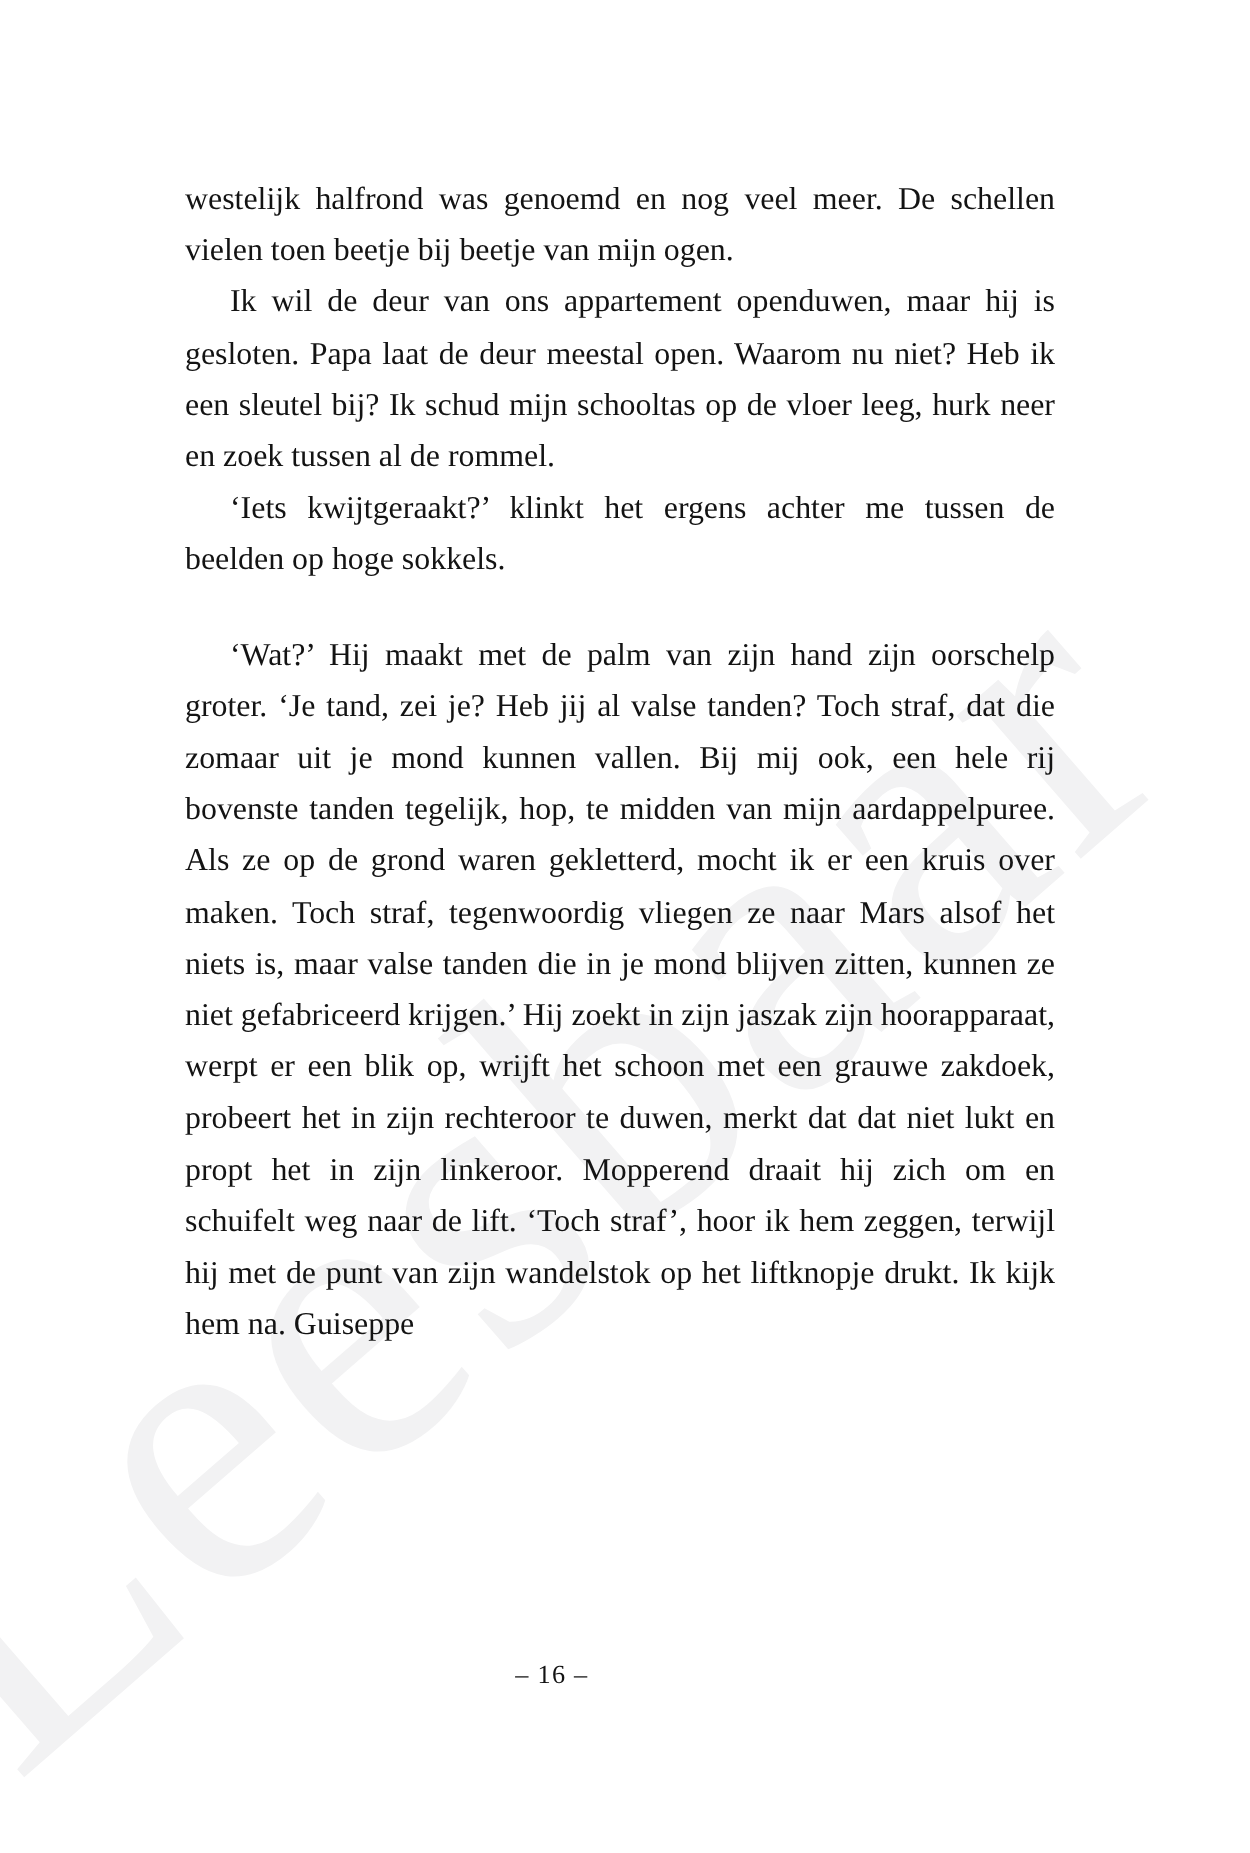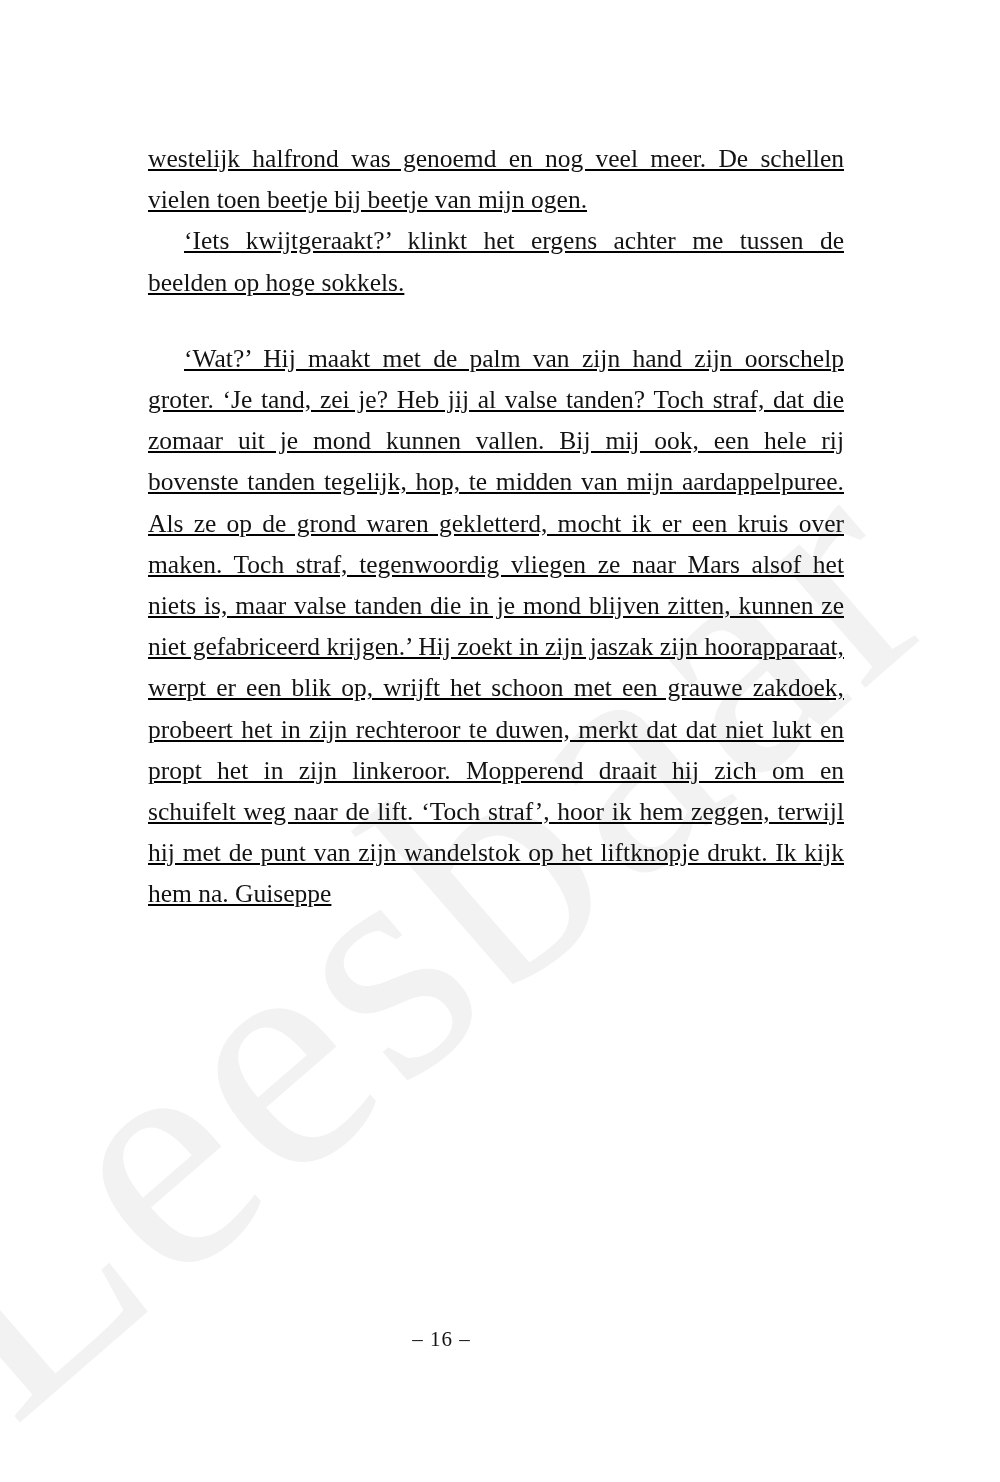--- a/index.html
+++ b/index.html
@@ -42,21 +42,20 @@
     user-select: none;
   }
 
   
   .content {
     position: absolute;
     left: 148px;
     top: 138px;
     width: 696px;
     z-index: 1;
-    text-decoration: underline;
   }
   .para {
     margin: 0;
     font-size: 25.5px;
     line-height: 41.2px;
     color: #131313;
     text-align: justify;
     text-justify: inter-word;
     hyphens: manual;
     -webkit-hyphens: manual;
@@ -86,19 +85,20 @@
 <body>
 
 <div class="page">
 
   <div class="watermark-layer">
     <div class="watermark-text">Leesbaar</div>
   </div>
 
   <div class="content">
     <p class="para">westelijk halfrond was genoemd en nog veel meer. De schellen vielen toen beetje bij beetje van mijn ogen.</p>
+    <p class="para indent">Ik wil de deur van ons appartement openduwen, maar hij is gesloten. Papa laat de deur meestal open. Waarom nu niet? Heb ik een sleutel bij? Ik schud mijn schooltas op de vloer leeg, hurk neer en zoek tussen al de rommel.</p>
     <p class="para indent">‘Iets kwijtgeraakt?’ klinkt het ergens achter me tussen de beelden op hoge sokkels.</p>
     <p class="para indent">‘Wat?’ Hij maakt met de palm van zijn hand zijn oorschelp groter. ‘Je tand, zei je? Heb jij al valse tanden? Toch straf, dat die zomaar uit je mond kunnen vallen. Bij mij ook, een hele rij bovenste tanden tegelijk, hop, te midden van mijn aardappelpuree. Als ze op de grond waren gekletterd, mocht ik er een kruis over maken. Toch straf, tegenwoordig vliegen ze naar Mars alsof het niets is, maar valse tanden die in je mond blijven zitten, kunnen ze niet gefabriceerd krijgen.’ Hij zoekt in zijn jaszak zijn hoorapparaat, werpt er een blik op, wrijft het schoon met een grauwe zakdoek, probeert het in zijn rechteroor te duwen, merkt dat dat niet lukt en propt het in zijn linkeroor. Mopperend draait hij zich om en schuifelt weg naar de lift. ‘Toch straf’, hoor ik hem zeggen, terwijl hij met de punt van zijn wandelstok op het liftknopje drukt. Ik kijk hem na. Guiseppe</p>
   </div>
 
   <div class="folio">– 16 –</div>
 
 </div>
 
 </body></html>

